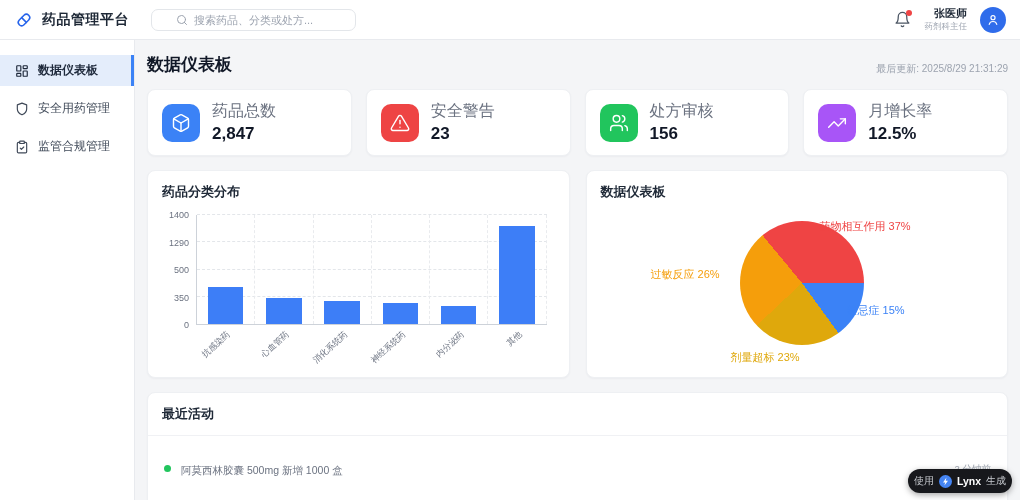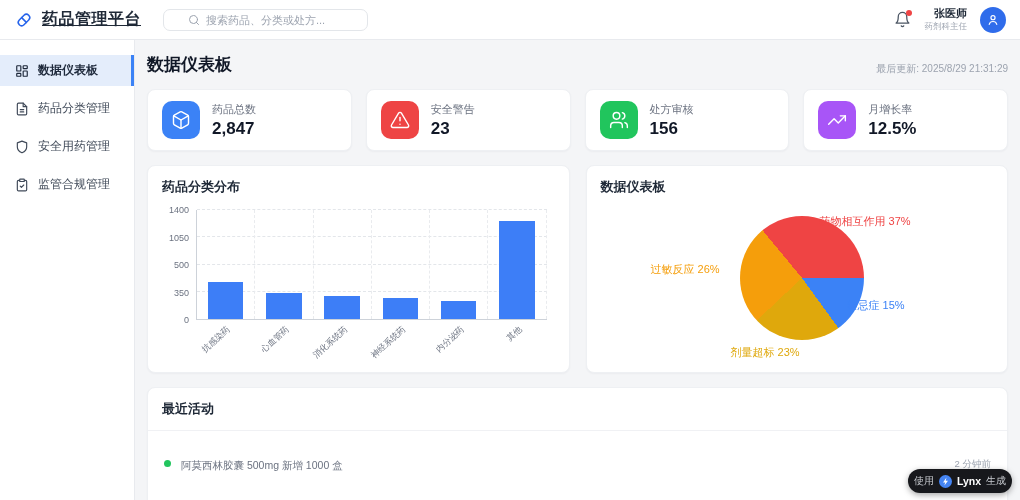--- a/index.html
+++ b/index.html
@@ -7,21 +7,21 @@
   body {
     font-family: "Liberation Sans", "DejaVu Sans", sans-serif;
     background:#f4f5f7; color:#1f2937;
   }
   
   .header {
     height:40px; background:#fff; border-bottom:1px solid #e8eaee;
     display:flex; align-items:center; padding:0 14px; position:relative; z-index:5;
   }
   .brand { display:flex; align-items:center; gap:8px; }
-  .brand-title { font-size:16px; font-weight:bold; color:#1f2937; letter-spacing:.5px;text-decoration:underline; }
+  .brand-title { font-size:14px; font-weight:bold; color:#1f2937; letter-spacing:.5px; }
   .search-box {
     margin-left:22px; width:205px; height:22px; border:1px solid #e3e6ea; border-radius:7px;
     display:flex; align-items:center; gap:6px; padding:0 24px; background:#fff;
   }
   .search-box input {
     border:none; outline:none; flex:1; font-size:11px; color:#4b5563; background:transparent;
     font-family:inherit;
   }
   .search-box input::placeholder { color:#9ca3af; }
   .header-right { margin-left:auto; display:flex; align-items:center; gap:13px; }
@@ -49,21 +49,21 @@
   .title-row { display:flex; justify-content:space-between; align-items:flex-end; margin:5px 0 13px; }
   .page-title { font-size:17px; font-weight:bold; color:#111827; }
   .last-updated { font-size:10px; color:#9ca3af; }
   
   .stats { display:grid; grid-template-columns:repeat(4,1fr); gap:14px; }
   .stat-card {
     background:#fff; border:1px solid #eef0f3; border-radius:8px; padding:11px 14px;
     display:flex; align-items:center; gap:12px; box-shadow:0 1px 2px rgba(16,24,40,.04);
   }
   .stat-icon { width:38px; height:38px; border-radius:10px; display:flex; align-items:center; justify-content:center; flex-shrink:0; }
-  .stat-label { font-size:11px; color:#6b7280; }
+  .stat-label { font-size:16px; color:#6b7280; }
   .stat-value { font-size:17px; font-weight:bold; color:#111827; margin-top:2px; }
   
   .charts { display:grid; grid-template-columns:1fr 1fr; gap:16px; margin-top:14px; }
   .chart-card {
     background:#fff; border:1px solid #eef0f3; border-radius:8px; padding:12px 14px;
     height:208px; box-shadow:0 1px 2px rgba(16,24,40,.04); position:relative;
   }
   .chart-title { font-size:13px; font-weight:bold; color:#1f2937; }
   
   .bar-wrap { display:flex; margin-top:14px; padding-right:8px; }
@@ -169,30 +169,20 @@
           <rect x="3" y="3" width="7" height="9" rx="1"></rect>
             <rect x="14" y="3" width="7" height="5" rx="1"></rect>
           <rect x="14" y="12" width="7" height="9" rx="1"></rect>
             <rect x="3" y="16" width="7" height="5" rx="1"></rect>
         </svg>
       </span>
       <span>数据仪表板</span>
     </div>
     <div class="nav-item">
       <span style="display:flex;">
-        <svg width="14" height="14" viewBox="0 0 24 24" fill="none" stroke="currentColor" stroke-width="2" stroke-linecap="round" stroke-linejoin="round">
-          <path d="M14 2H6a2 2 0 0 0-2 2v16a2 2 0 0 0 2 2h12a2 2 0 0 0 2-2V8z"></path>
-          <path d="M14 2v6h6"></path>
-            <path d="M9 13h6M9 17h6"></path>
-        </svg>
-      </span>
-      <span>药品分类管理</span>
-    </div>
-    <div class="nav-item">
-      <span style="display:flex;">
         <svg width="14" height="14" viewBox="0 0 24 24" fill="none" stroke="currentColor" stroke-width="2" stroke-linejoin="round">
           <path d="M12 22s8-3.5 8-10V5l-8-3-8 3v7c0 6.5 8 10 8 10z"></path>
         </svg>
       </span>
       <span>安全用药管理</span>
     </div>
     <div class="nav-item">
       <span style="display:flex;">
         <svg width="14" height="14" viewBox="0 0 24 24" fill="none" stroke="currentColor" stroke-width="2" stroke-linecap="round" stroke-linejoin="round">
           <path d="M16 4h2a2 2 0 0 1 2 2v14a2 2 0 0 1-2 2H6a2 2 0 0 1-2-2V6a2 2 0 0 1 2-2h2"></path>
@@ -266,21 +256,21 @@
     </div>
 
     <div class="charts">
       <div class="chart-card">
         <div class="chart-title">药品分类分布</div>
         <div class="bar-wrap">
           <div class="y-axis" id="bar-yaxis">
               <span class="ytick" style="bottom: calc(0% - 5px);">0</span>
               <span class="ytick" style="bottom: calc(25% - 5px);">350</span>
               <span class="ytick" style="bottom: calc(50% - 5px);">500</span>
-              <span class="ytick" style="bottom: calc(75% - 5px);">1050</span>
+              <span class="ytick" style="bottom: calc(75% - 5px);">1290</span>
               <span class="ytick" style="bottom: calc(100% - 5px);">1400</span>
             </div>
           <div class="plot" id="bar-plot">
               <div class="hgrid" style="bottom: 100%;"></div>
               <div class="hgrid" style="bottom: 75%;"></div>
               <div class="hgrid" style="bottom: 50%;"></div>
               <div class="hgrid" style="bottom: 25%;"></div>
             <div class="cols" id="bar-cols">
                 <div class="col">
                   <div class="bar" style="height: 34.2857%; background: rgb(61, 126, 247);"></div>

